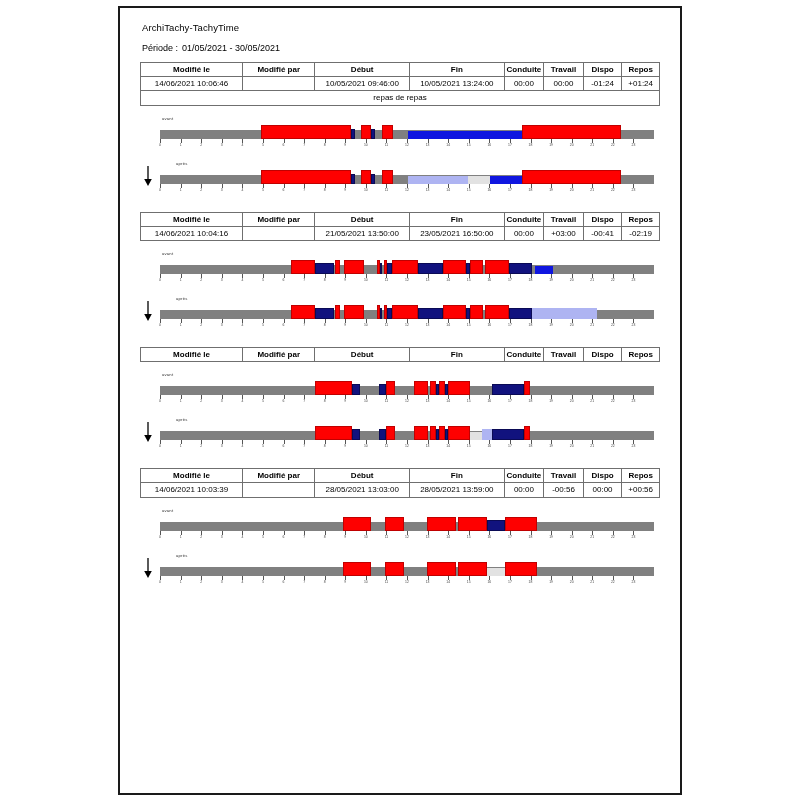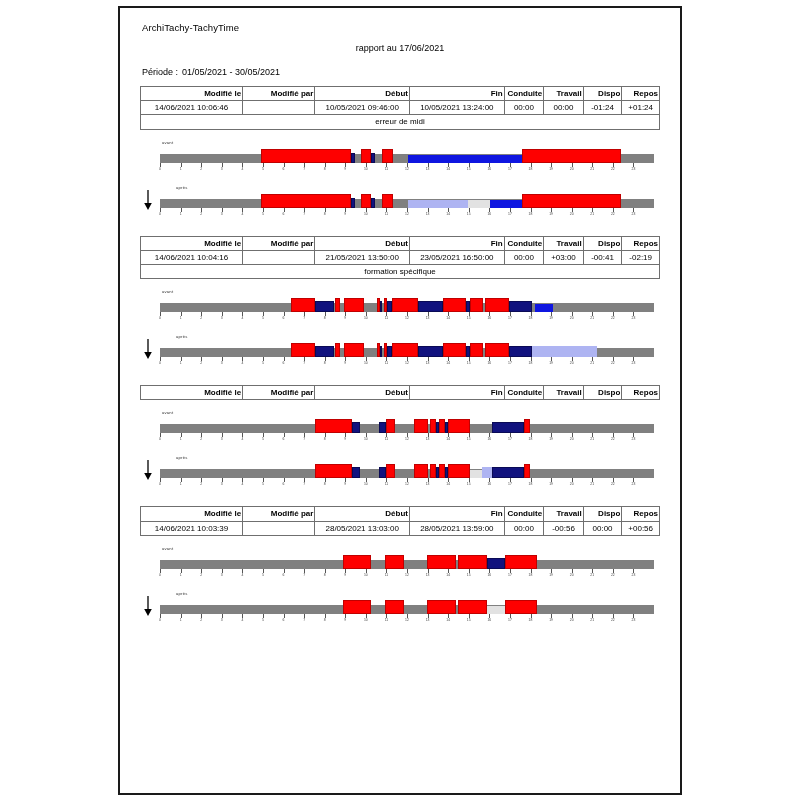--- a/index.html
+++ b/index.html
@@ -68,21 +68,21 @@
     border:1px solid #6f6f6f;
     font-size:8px;
     color:#000;
     text-align:center;
     padding:2px 1px;
     line-height:1.15;
     background:#fff;
     white-space:nowrap;
     overflow:hidden;
   }
-  table.rep th{font-weight:bold;font-size:8px;text-align:right;}
+  table.rep th{font-weight:bold;font-size:8px;}
   .c-mod{width:20.0%;}
   .c-par{width:14.0%;}
   .c-deb{width:18.5%;}
   .c-fin{width:18.5%;}
   .c-con{width:7.4%;}
   .c-tra{width:7.4%;}
   .c-dis{width:7.2%;}
   .c-rep{width:7.0%;}
   .comment-cell{font-size:8px;}
 
@@ -143,21 +143,20 @@
   .spacer{height:9px;}
 </style>
 </head>
 <body>
 
 <div id="page">
   <div class="inner">
 
     <div class="app-name">ArchiTachy-TachyTime</div>
 
-    <div class="doc-sub">rapport  au 17/06/2021</div>
 
     <div class="meta-line">
       <span>Période :</span>
       <span>01/05/2021 - 30/05/2021</span>
     </div>
 
     <div id="entries">
         <div class="chart-block">
           <table class="rep">
             <thead>
@@ -177,21 +176,21 @@
                 <td class="c-mod">14/06/2021 10:06:46</td>
                 <td class="c-par"></td>
                 <td class="c-deb">10/05/2021 09:46:00</td>
                 <td class="c-fin">10/05/2021 13:24:00</td>
                 <td class="c-con">00:00</td>
                 <td class="c-tra">00:00</td>
                 <td class="c-dis">-01:24</td>
                 <td class="c-rep">+01:24</td>
               </tr>
               <tr>
-                <td class="comment-cell" colspan="8">erreur de midi</td>
+                <td class="comment-cell" colspan="8">repas de repas</td>
               </tr>
             </tbody>
           </table>
           <div class="chart-row before">
             <div class="chart-label">avant</div>
             <div class="timeline">
               <div class="base"></div>
               <div class="blk" style="left: 20.4167%; width: 18.3333%; height: 14px; background: rgb(254, 0, 0); border: 0.5px solid rgb(192, 0, 0); box-sizing: border-box; z-index: 3;"></div>
               <div class="blk" style="left: 38.75%; width: 0.625%; height: 10px; background: rgb(17, 18, 126); border: 0.5px solid rgb(10, 10, 85); box-sizing: border-box; z-index: 2;"></div>
               <div class="blk" style="left: 40.625%; width: 2.08333%; height: 14px; background: rgb(254, 0, 0); border: 0.5px solid rgb(192, 0, 0); box-sizing: border-box; z-index: 3;"></div>
@@ -340,23 +339,20 @@
               <tr>
                 <td class="c-mod">14/06/2021 10:04:16</td>
                 <td class="c-par"></td>
                 <td class="c-deb">21/05/2021 13:50:00</td>
                 <td class="c-fin">23/05/2021 16:50:00</td>
                 <td class="c-con">00:00</td>
                 <td class="c-tra">+03:00</td>
                 <td class="c-dis">-00:41</td>
                 <td class="c-rep">-02:19</td>
               </tr>
-              <tr>
-                <td class="comment-cell" colspan="8">formation spécifique</td>
-              </tr>
             </tbody>
           </table>
           <div class="chart-row before">
             <div class="chart-label">avant</div>
             <div class="timeline">
               <div class="base"></div>
               <div class="blk" style="left: 26.4583%; width: 5%; height: 14px; background: rgb(254, 0, 0); border: 0.5px solid rgb(192, 0, 0); box-sizing: border-box; z-index: 3;"></div>
               <div class="blk" style="left: 31.4583%; width: 3.75%; height: 11px; background: rgb(17, 18, 126); border: 0.5px solid rgb(10, 10, 85); box-sizing: border-box; z-index: 2;"></div>
               <div class="blk" style="left: 35.4167%; width: 1.04167%; height: 14px; background: rgb(254, 0, 0); border: 0.5px solid rgb(192, 0, 0); box-sizing: border-box; z-index: 3;"></div>
               <div class="blk" style="left: 37.2917%; width: 3.95833%; height: 14px; background: rgb(254, 0, 0); border: 0.5px solid rgb(192, 0, 0); box-sizing: border-box; z-index: 3;"></div>

